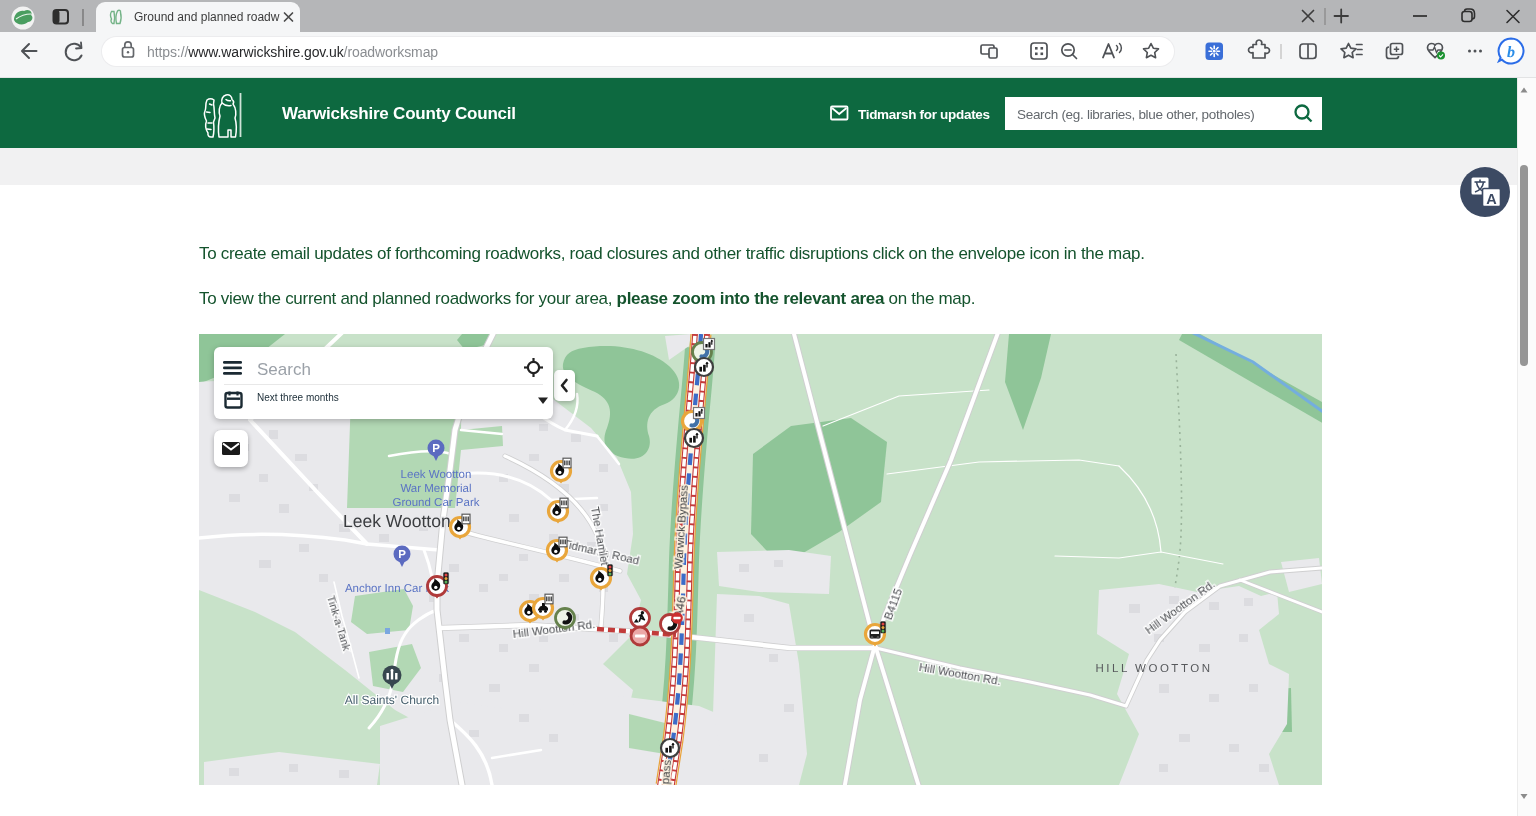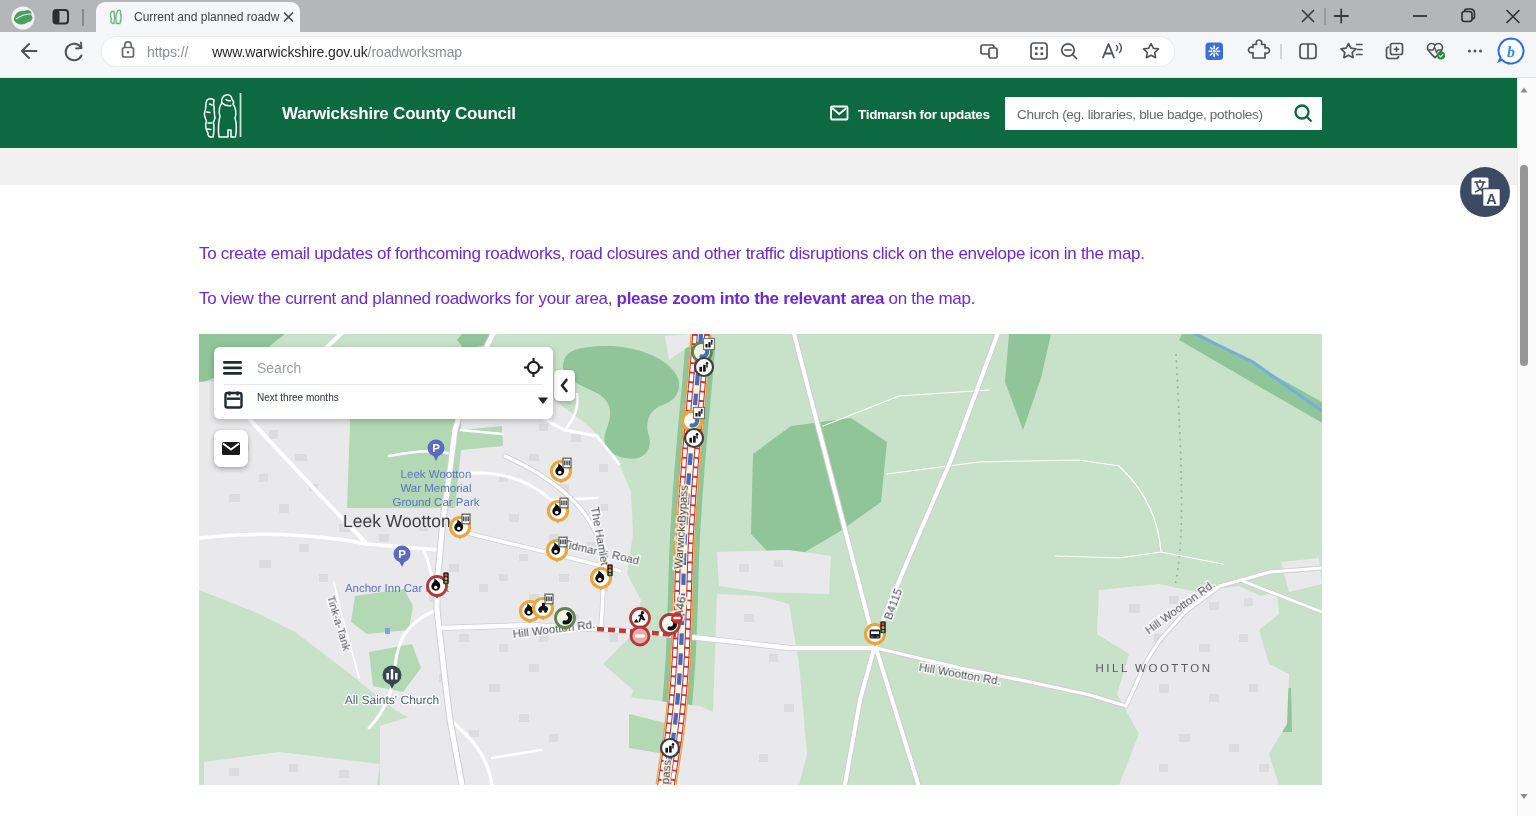--- a/index.html
+++ b/index.html
@@ -6,51 +6,51 @@
   html,body { width:1536px; height:816px; overflow:hidden; font-family:"Liberation Sans", sans-serif; background:#fff; -webkit-font-smoothing:antialiased; }
   svg text { text-rendering:geometricPrecision; will-change:transform; }
   .abs { position:absolute; }
   
   #titlebar { left:0; top:0; width:1536px; height:32px; background:#b5b6b8; }
   #toolbar { left:0; top:32px; width:1536px; height:46px; background:#f5f6f7; border-bottom:1px solid #e2e3e4; }
   #tab { left:96px; top:2px; width:204px; height:30px; background:#f5f6f7; border-radius:9px 9px 0 0; }
   #tabtitle { left:134px; top:10px; font-size:12px; color:#3c3c3c; width:148px; overflow:hidden; white-space:nowrap; }
   #urlpill { left:102px; top:36.5px; width:1072px; height:29px; background:#ffffff; border-radius:15px; box-shadow:0 0 0 1px #ececee; }
   #urltext { left:147px; top:43.5px; font-size:14px; color:#8a8d91; letter-spacing:-0.1px; }
-  #urltext b { color:#27282a; font-weight:normal;padding-left:24px; }
+  #urltext b { color:#27282a; font-weight:normal; }
   
   #gheader { left:0; top:78px; width:1517px; height:70px; background:#0d6940; }
   #gstrip { left:0; top:148px; width:1517px; height:37px; background:#f1f1f2; }
   #wcclogotext { left:249px; top:104px; color:#fff; font-size:17px; font-weight:bold; letter-spacing:-0.2px;margin-left:33px; }
   #subtext { left:858px; top:107px; color:#fff; font-size:13.5px; font-weight:bold; letter-spacing:-0.3px; }
   #searchbox { left:1005px; top:97px; width:317px; height:33px; background:#fff; }
   #searchph { left:1017px; top:107px; font-size:13.5px; color:#63686d; letter-spacing:-0.3px; }
   #translate { left:1460px; top:167px; width:50px; height:50px; border-radius:50%; background:#3c4a63; }
   
-  .para { left:199px; font-size:17px; letter-spacing:-0.3px; color:#6d28d9; }
+  .para { left:199px; font-size:17px; letter-spacing:-0.3px; color:#14532d; }
   #p1 { top:244px; }
   #p2 { top:289px; }
   
   #map { left:199px; top:334px; width:1123px; height:451px; overflow:hidden; background:#c8e2c9; }
   #panel { left:15px; top:13px; width:339px; height:72px; background:#fff; border-radius:6px; box-shadow:0 2px 6px rgba(0,0,0,.25); z-index:5; }
   #pdiv { left:10px; top:37px; width:319px; height:0; border-top:1px solid #e8e8e8; }
-  #psearch { left:43px; top:13px; font-size:14px; color:#9ba1a8;text-align:center; }
+  #psearch { left:43px; top:13px; font-size:17px; color:#9ba1a8;text-align:center; }
   #pmonths { left:43px; top:44.5px; font-size:10px; color:#22333d; }
   #collapse { left:355px; top:36px; width:21px; height:31px; background:#fff; border-radius:5px; box-shadow:0 2px 5px rgba(0,0,0,.25); z-index:4; }
   #envbtn { left:15px; top:96px; width:34px; height:37px; background:#fff; border-radius:7px; box-shadow:0 2px 5px rgba(0,0,0,.3); z-index:5; }
   
   #scroll { left:1517px; top:78px; width:19px; height:738px; background:#fbfbfb; border-left:1px solid #ececec; }
   #sthumb { left:1520px; top:165px; width:8px; height:201px; background:#969696; border-radius:4px; }
 </style>
 </head>
 <body>
 <div class="abs" id="titlebar"></div>
 <div class="abs" id="toolbar"></div>
 <div class="abs" id="tab"></div>
-<div class="abs" id="tabtitle">Current and planned roadw</div>
+<div class="abs" id="tabtitle">Ground and planned roadw</div>
 <div class="abs" id="urlpill"></div>
 <div class="abs" id="urltext">https://<b>www.warwickshire.gov.uk</b>/roadworksmap</div>
 <svg class="abs" id="chromeicons" style="left:0;top:0" width="1536" height="78" viewBox="0 0 1536 78">
 
   <circle cx="23" cy="18" r="11.5" fill="#f2f2f2"></circle>
   <path d="M14,20 C14,14 19,10 24,11 C29,8 33,12 31,15 C34,17 32,22 28,22 C24,26 16,25 14,20 Z" fill="#4a9e60"></path>
   <path d="M16,19 C20,16 26,14 31,14" stroke="#e8f5ec" stroke-width="1.2" fill="none"></path>
   <rect x="53.5" y="10" width="14.5" height="13.5" rx="3" fill="none" stroke="#2e2e2e" stroke-width="2"></rect>
   <rect x="53.5" y="10" width="6" height="13.5" rx="3" fill="#2e2e2e"></rect>
   <line x1="83" y1="9" x2="83" y2="26" stroke="#7e7e7e" stroke-width="1.6"></line>
@@ -145,21 +145,21 @@
 
   <circle cx="1511" cy="51" r="12.5" fill="#fff"></circle>
   <path d="M1511,38.5 a12.5,12.5 0 1 1 -9,21.2 l-3,1.4 1.6,-3.4 a12.5,12.5 0 0 1 10.4,-19.2 Z" fill="none" stroke="#2b6de8" stroke-width="2"></path>
   <text x="1511" y="57" font-size="16" font-weight="bold" font-family="Liberation Serif, serif" fill="#2b8de8" text-anchor="middle" font-style="italic">b</text>
 </svg>
 <div class="abs" id="gheader"></div>
 <div class="abs" id="gstrip"></div>
 <div class="abs" id="wcclogotext">Warwickshire County Council</div>
 <div class="abs" id="subtext">Tidmarsh for updates</div>
 <div class="abs" id="searchbox"></div>
-<div class="abs" id="searchph">Church (eg. libraries, blue badge, potholes)</div>
+<div class="abs" id="searchph">Search (eg. libraries, blue other, potholes)</div>
 <svg class="abs" id="headicons" style="left:0;top:78px" width="1536" height="110" viewBox="0 0 1536 110">
 
   <g stroke="#ffffff" stroke-width="1.5" fill="none" stroke-linejoin="round" stroke-linecap="round">
     <path d="M207,22 C205,26 206.5,30 205,33 C203.5,36 205,40 206.5,43 C205,47 206,52 208,55 C207.5,57.5 209,59 211,59 L213,59 C214,55 214,48 213.5,44 L215,40 C214,36 214.5,30 213.5,26 L214,22 C212,20.5 209,20.5 207,22 Z"></path>
     <path d="M209.5,26 L212,27 M206.5,34 L210,34.5 M208,45 L212,45 M207,51 L211,51.5"></path>
     <path d="M219,59 C218,52 218.5,44 220,38 C218.5,34 219,28 222,25 C221,21.5 222.5,18 226,17 C229.5,16 232,18.5 232,21.5 C233.5,22.5 234,24.5 233,26 C236,30 236.5,36 235,40 C236.5,45 236.5,53 235.5,59 L231,59 L231,52 L228,52 L228,59 Z"></path>
     <path d="M222,25 C224,27 228,28 231,27.5 M226,21.5 C227,22.5 229,23 230.5,22.8"></path>
   </g>
   <line x1="240.5" y1="15" x2="240.5" y2="59" stroke="#cfe3d8" stroke-width="1.8"></line>
 

